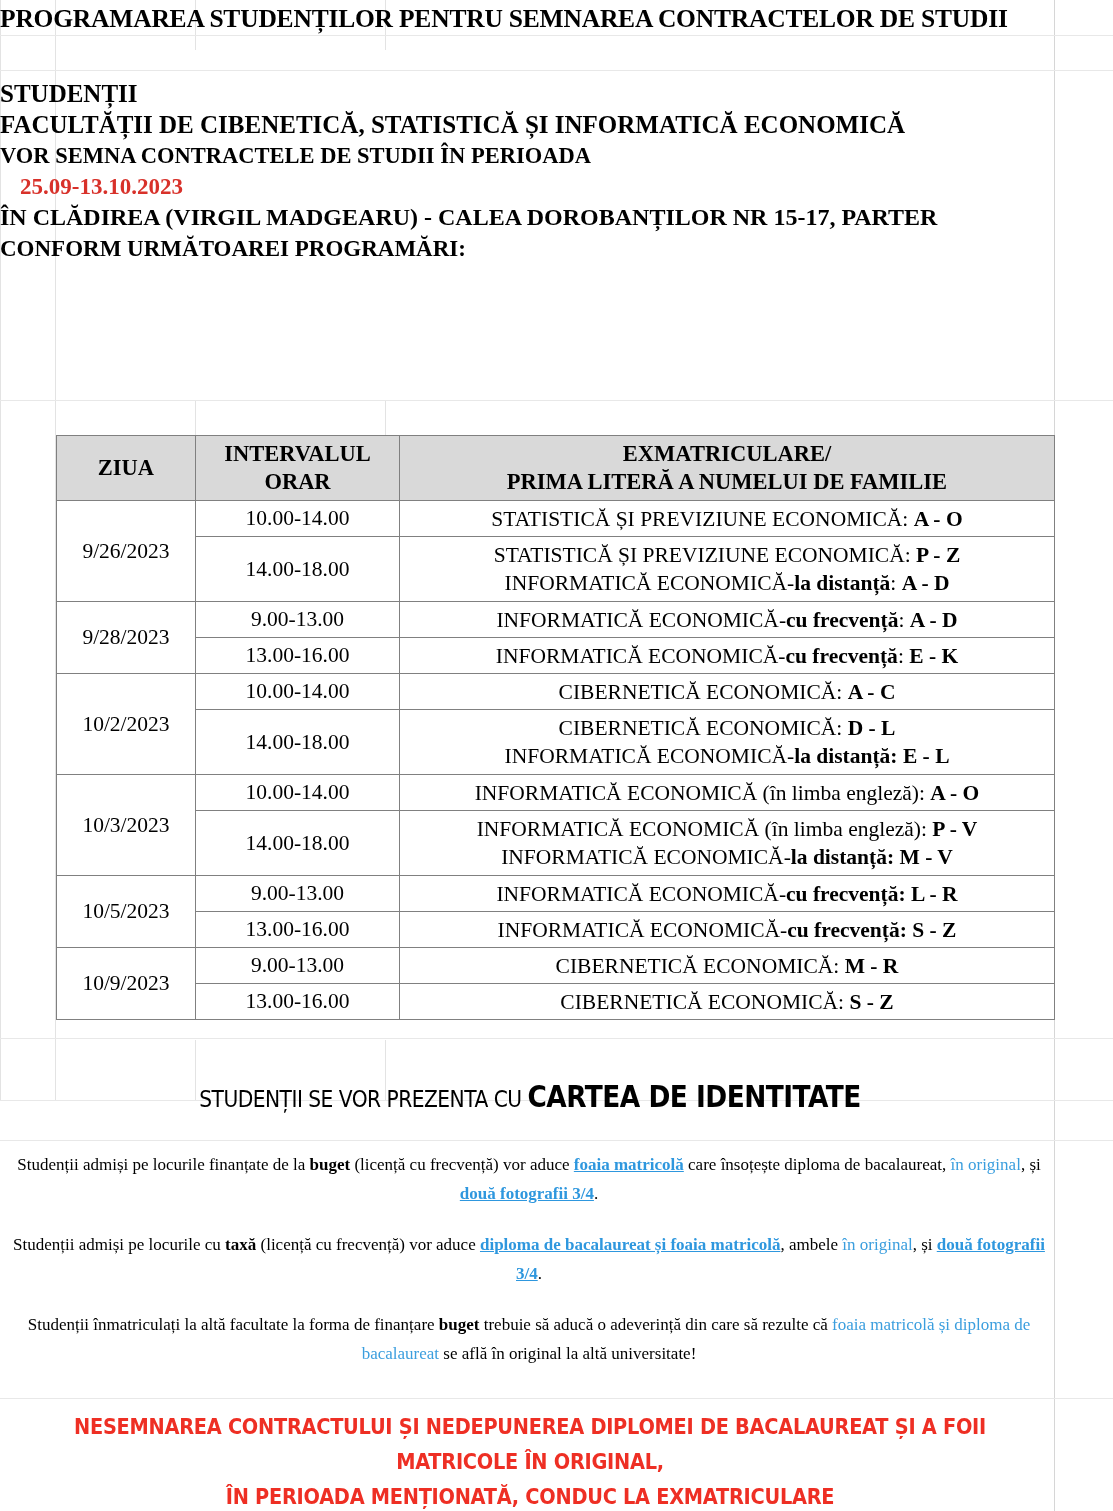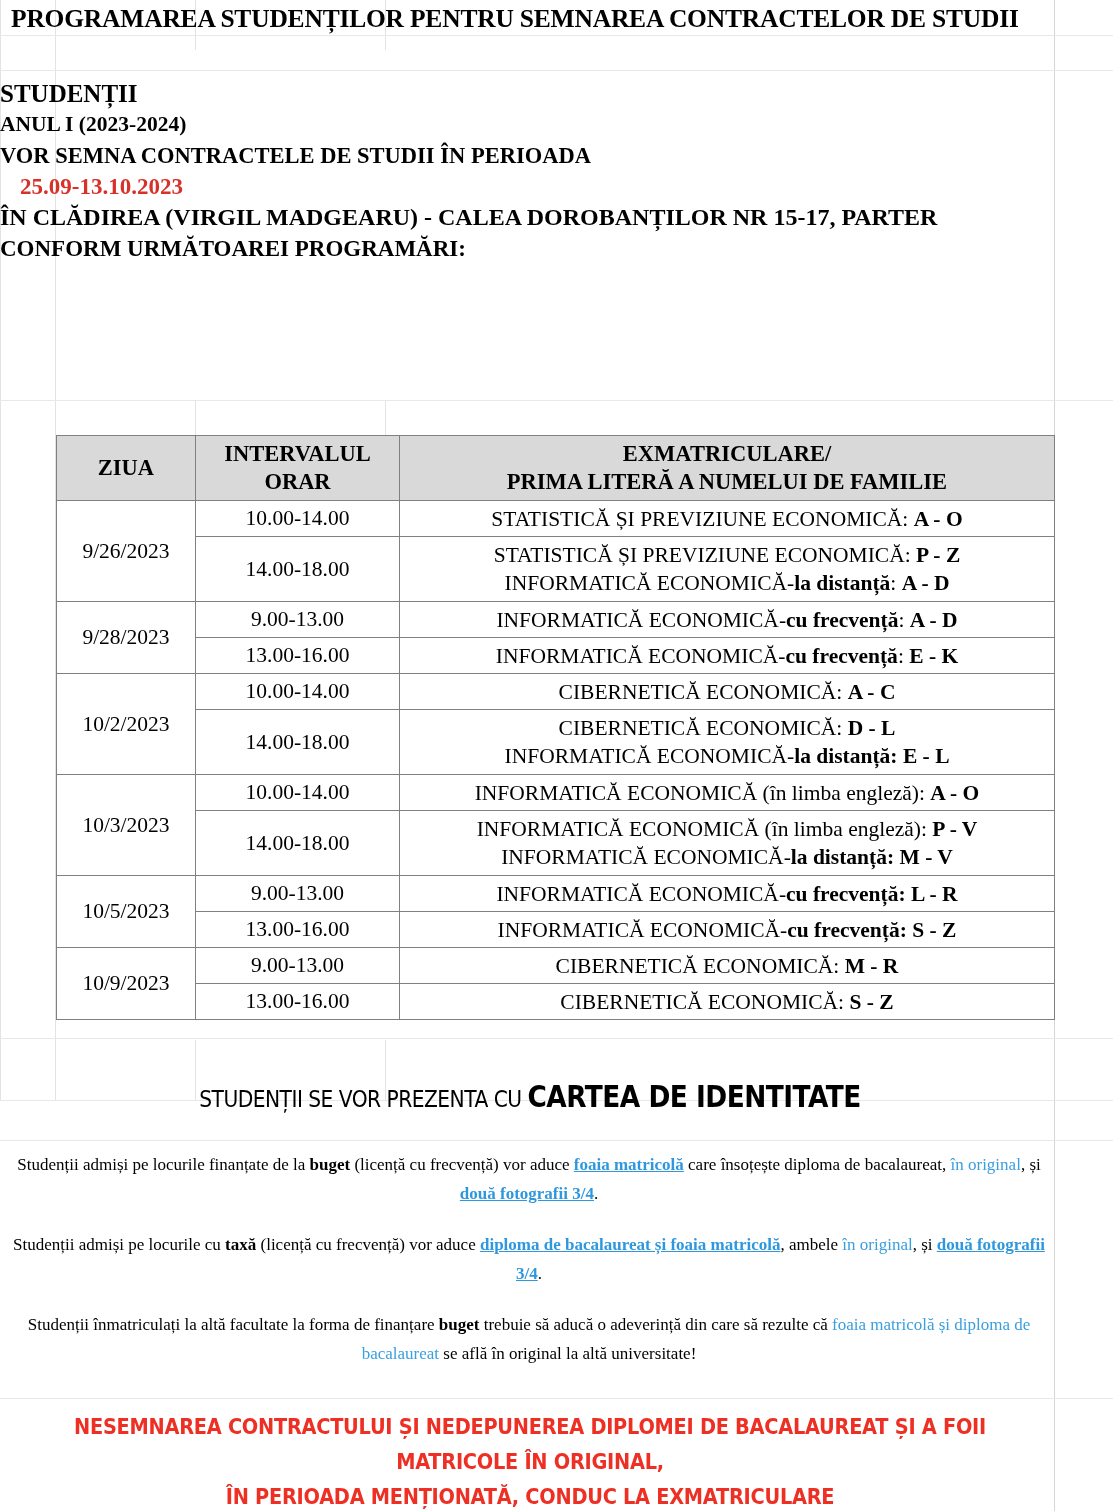--- a/index.html
+++ b/index.html
@@ -47,21 +47,20 @@
     position: absolute;
     top: 2px;
     left: 0;
     width: 950px;
     text-align: center;
     font-weight: bold;
     font-size: 25.5px;
     letter-spacing: -0.2px;
     line-height: 34px;
     white-space: nowrap;
-    margin-left: 11px;
   }
 
   
   .heading-block {
     position: absolute;
     top: 78px;
     left: 0;
     width: 1060px;
     text-align: left;
     font-weight: bold;
@@ -201,21 +200,21 @@
   <div class="gl-h" style="top:1140px;"></div>
   <div class="gl-h" style="top:1398px;"></div>
 </div>
 
 <div class="sheet">
 
   <div class="banner-title">PROGRAMAREA STUDENȚILOR PENTRU SEMNAREA CONTRACTELOR DE STUDII</div>
 
   <div class="heading-block">
     <div class="l1">STUDENȚII</div>
-    <div class="l4">ANUL I (2023-2024)</div>
+    <div class="l2">FACULTĂȚII DE CIBENETICĂ, STATISTICĂ ȘI INFORMATICĂ ECONOMICĂ</div>
     <div class="l5">VOR SEMNA CONTRACTELE DE STUDII ÎN PERIOADA</div>
     <div class="l6">25.09-13.10.2023</div>
     <div class="l7">ÎN CLĂDIREA (VIRGIL MADGEARU) - CALEA DOROBANȚILOR NR 15-17, PARTER</div>
     <div class="l8">CONFORM URMĂTOAREI PROGRAMĂRI:</div>
   </div>
 
   <div class="sched-wrap">
     <table class="sched">
       <colgroup>
         <col class="col-day">

